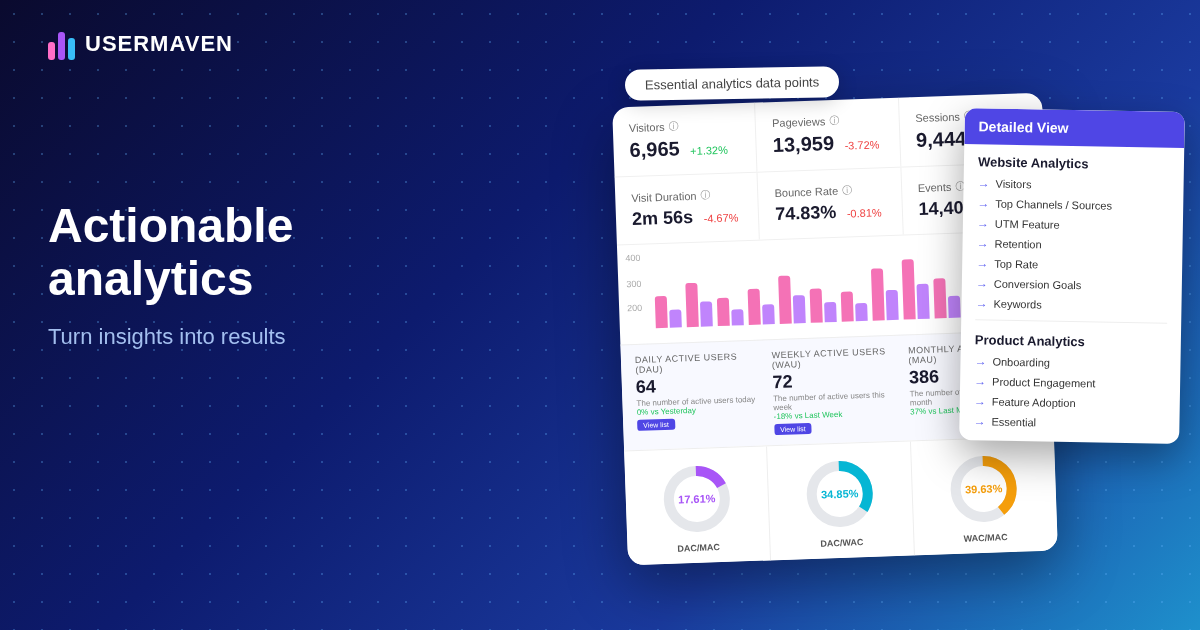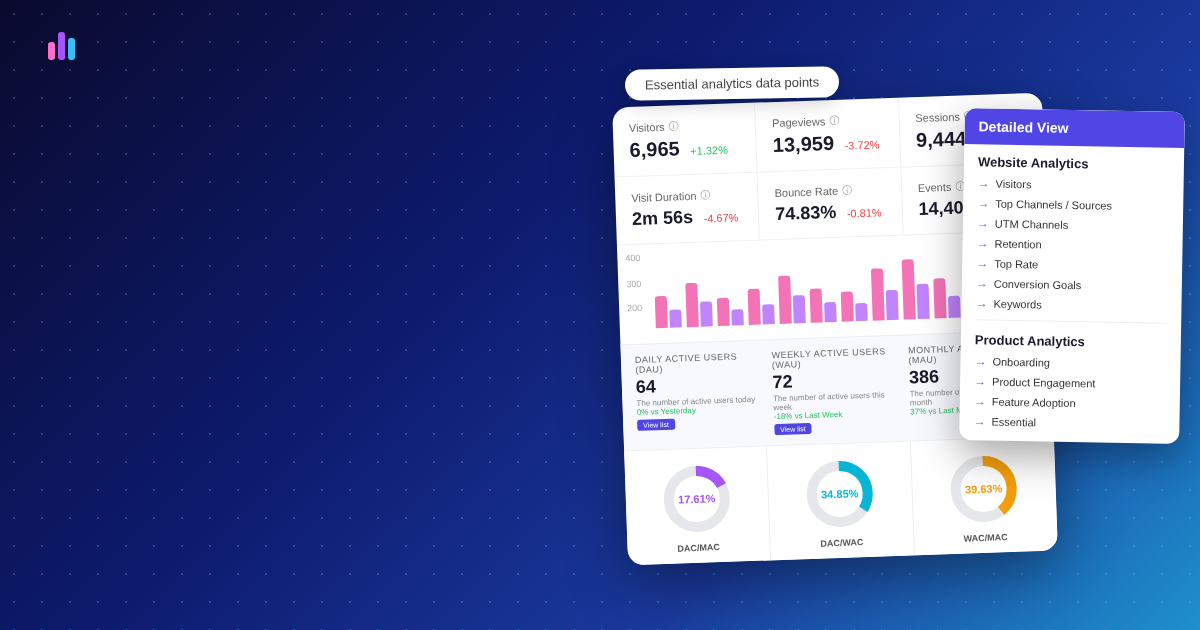--- a/index.html
+++ b/index.html
@@ -323,23 +323,26 @@
   </style>
 </head>
 <body>
 
 <div class="logo">
   <div class="logo-icon">
     <div class="logo-bar logo-bar-1"></div>
     <div class="logo-bar logo-bar-2"></div>
     <div class="logo-bar logo-bar-3"></div>
   </div>
+  <span class="logo-text">USERMAVEN</span>
 </div>
 
 <div class="hero-text">
+  <div class="hero-title">Actionable analytics</div>
+  <div class="hero-subtitle">Turn insights into results</div>
 </div>
 
 <div class="tag-bubble">Essential analytics data points</div>
 
 <div class="analytics-card">
 
   <div class="metrics-grid">
     <div class="metric-cell">
       <div class="metric-label">
         <span>Visitors</span>
@@ -525,21 +528,21 @@
     <div class="detailed-item">
       <span class="arrow-icon">→</span>
       <span>Visitors</span>
     </div>
     <div class="detailed-item">
       <span class="arrow-icon">→</span>
       <span>Top Channels / Sources</span>
     </div>
     <div class="detailed-item">
       <span class="arrow-icon">→</span>
-      <span>UTM Channels</span>
+      <span>UTM Feature</span>
     </div>
     <div class="detailed-item">
       <span class="arrow-icon">→</span>
       <span>Retention</span>
     </div>
     <div class="detailed-item">
       <span class="arrow-icon">→</span>
       <span>Top Rate</span>
     </div>
     <div class="detailed-item">

